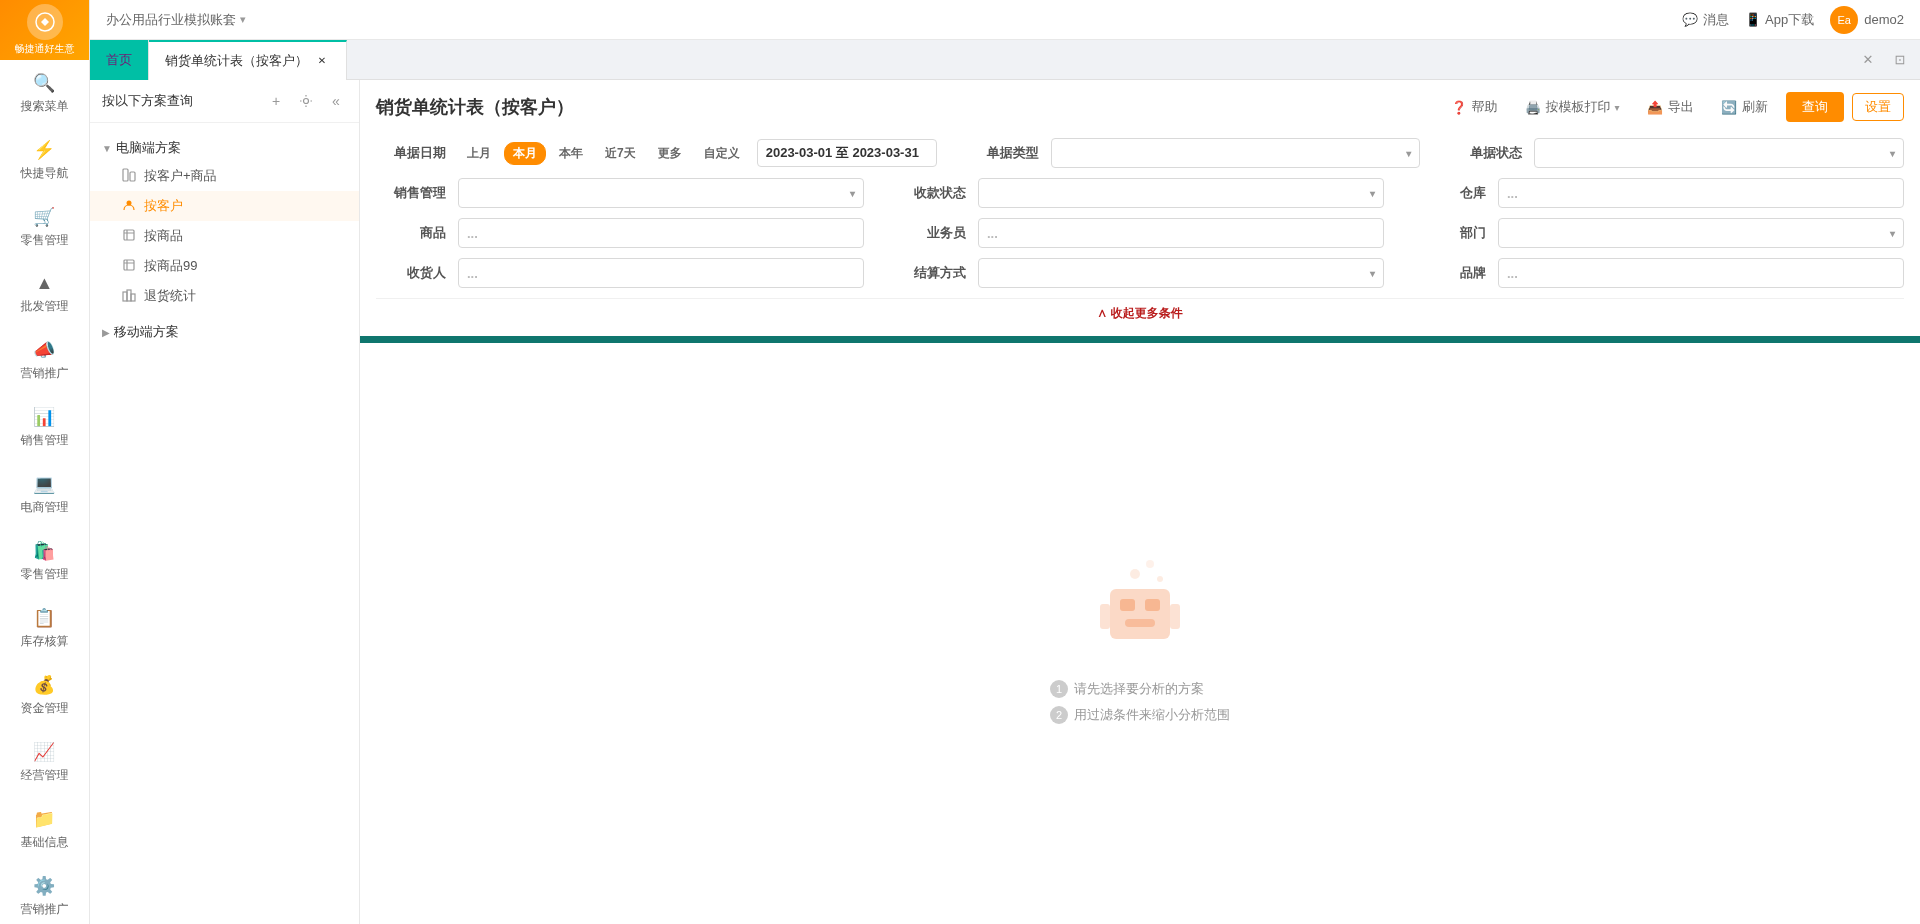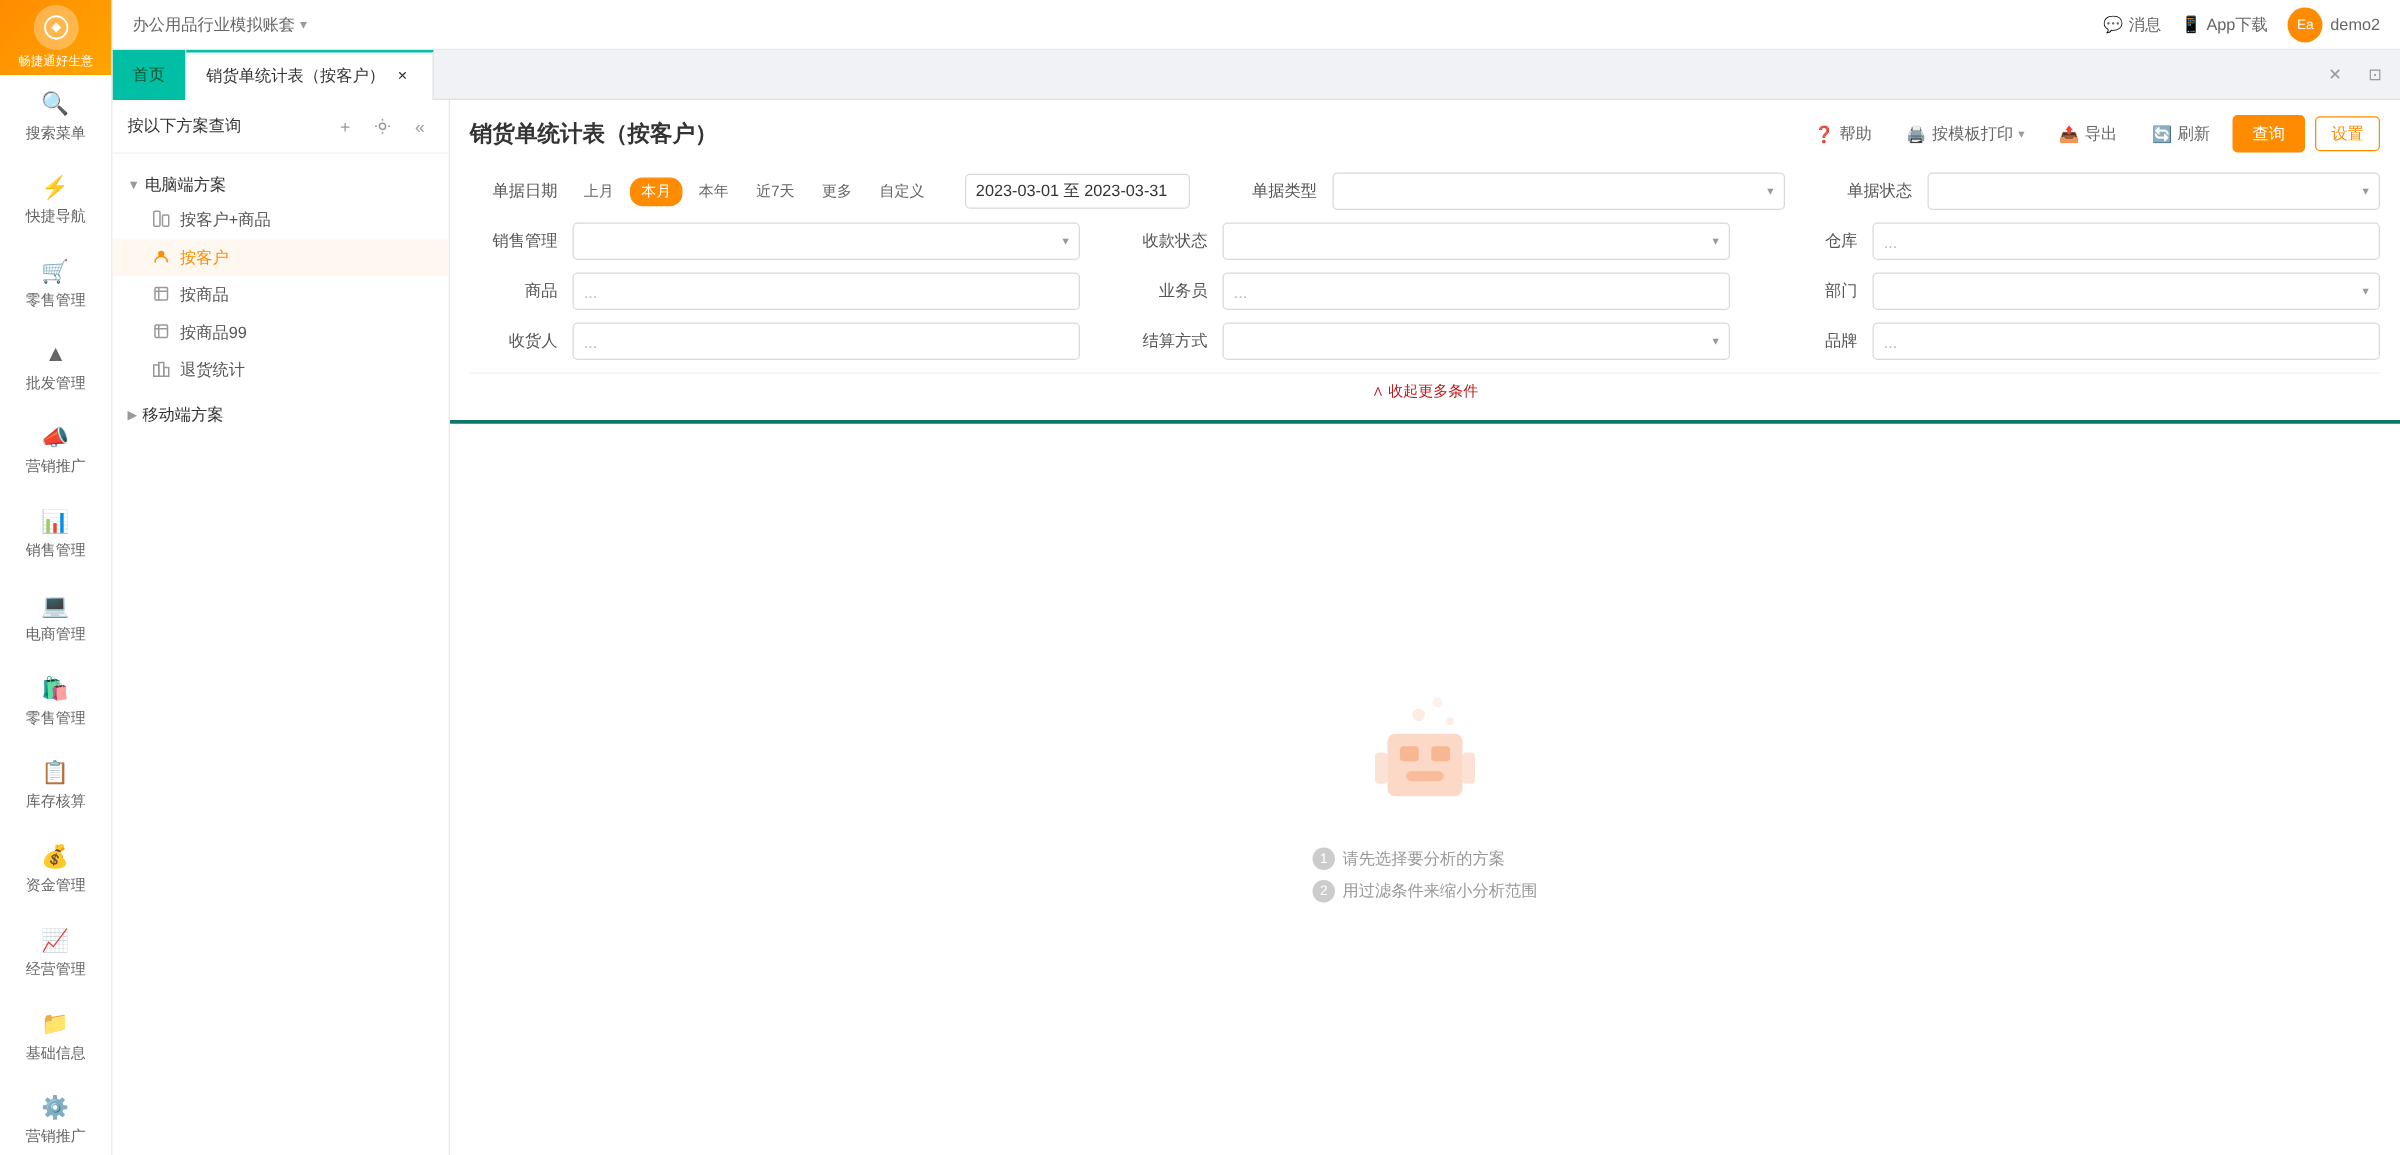--- a/index.html
+++ b/index.html
@@ -21,21 +21,21 @@
     .top-header { height: 40px; background: #fff; border-bottom: 1px solid #e8e8e8; display: flex; align-items: center; padding: 0 16px; justify-content: space-between; flex-shrink: 0; }
     .top-header-left { display: flex; align-items: center; gap: 8px; color: #666; font-size: 13px; }
     .dropdown-trigger { display: flex; align-items: center; gap: 4px; cursor: pointer; }
     .top-header-right { display: flex; align-items: center; gap: 16px; color: #666; font-size: 13px; }
     .header-action { display: flex; align-items: center; gap: 4px; cursor: pointer; }
     .avatar { width: 28px; height: 28px; border-radius: 50%; background: #ff8c00; display: flex; align-items: center; justify-content: center; color: #fff; font-size: 11px; overflow: hidden; }
 
     
     .tab-bar { height: 40px; background: #f0f2f5; display: flex; align-items: center; padding: 0 0; flex-shrink: 0; border-bottom: 1px solid #e0e0e0; }
     .tab-item { height: 40px; padding: 0 16px; display: flex; align-items: center; gap: 6px; cursor: pointer; font-size: 13px; color: #666; background: #f0f2f5; border-right: 1px solid #e0e0e0; }
-    .tab-item.home { color: #14532d; background: #00bfa5; }
+    .tab-item.home { color: #701a75; background: #00bfa5; }
     .tab-item.active { color: #333; background: #fff; border-top: 2px solid #00bfa5; }
     .tab-close { width: 16px; height: 16px; border-radius: 50%; display: flex; align-items: center; justify-content: center; font-size: 10px; cursor: pointer; }
     .tab-spacer { flex: 1; }
     .tab-controls { display: flex; align-items: center; padding: 0 8px; gap: 8px; }
     .tab-ctrl-btn { width: 24px; height: 24px; display: flex; align-items: center; justify-content: center; cursor: pointer; color: #999; }
 
     
     .content { flex: 1; display: flex; overflow: hidden; background: #fff; }
 
     
@@ -58,21 +58,21 @@
 
     
     .page-header { padding: 12px 16px 8px; display: flex; align-items: center; justify-content: space-between; flex-shrink: 0; }
     .page-title { font-size: 18px; font-weight: 600; color: #333; }
     .page-actions { display: flex; gap: 8px; align-items: center; }
     .action-btn { display: flex; align-items: center; gap: 4px; padding: 4px 10px; cursor: pointer; font-size: 13px; color: #666; }
     .action-btn-primary { background: #ff8c00; color: #fff; border: none; border-radius: 4px; padding: 6px 16px; cursor: pointer; font-size: 13px; }
     .action-btn-secondary { background: #fff; color: #ff8c00; border: 1px solid #ff8c00; border-radius: 4px; padding: 4px 12px; cursor: pointer; font-size: 13px; }
 
     
-    .filter-section { padding: 8px 16px; background: #fff; border-bottom: 3px solid #0f766e; flex-shrink: 0; }
+    .filter-section { padding: 8px 16px; background: #fff; border-bottom: 7px solid #0f766e; flex-shrink: 0; font-weight: bold; }
     .filter-row { display: flex; align-items: center; gap: 12px; margin-bottom: 10px; }
     .filter-label { width: 70px; text-align: right; color: #555; font-size: 13px; flex-shrink: 0; }
     .filter-control { flex: 1; display: flex; align-items: center; gap: 6px; }
     .date-picker { display: flex; align-items: center; gap: 4px; border: 1px solid #d9d9d9; border-radius: 4px; padding: 4px 8px; background: #fff; font-size: 13px; color: #333; min-width: 180px; }
     .date-preset { display: flex; gap: 4px; align-items: center; }
     .preset-btn { padding: 2px 8px; border-radius: 4px; cursor: pointer; font-size: 12px; color: #666; border: 1px solid transparent; }
     .preset-btn.active { background: #ff8c00; color: #fff; border-color: #ff8c00; border-radius: 10px; }
     .filter-select { flex: 1; border: 1px solid #d9d9d9; border-radius: 4px; padding: 4px 8px; background: #fff; display: flex; align-items: center; justify-content: space-between; cursor: pointer; min-height: 30px; }
     .select-arrow { color: #999; font-size: 10px; }
 
@@ -304,21 +304,21 @@
           </div>
           <button class="action-btn-primary">查询</button>
           <button class="action-btn-secondary">设置</button>
         </div>
       </div>
 
       <div class="filter-section">
 
         <div class="filter-row">
           <span class="filter-label">单据日期</span>
-          <div class="filter-control" style="flex:none; gap:23px; display:flex; align-items:center;">
+          <div class="filter-control" style="flex:none; gap:8px; display:flex; align-items:center;">
             <div class="date-preset">
               <span class="preset-btn">上月</span>
               <span class="preset-btn active">本月</span>
               <span class="preset-btn">本年</span>
               <span class="preset-btn">近7天</span>
               <span class="preset-btn">更多</span>
               <span class="preset-btn">自定义</span>
             </div>
             <div class="date-picker">
               <span>2023-03-01 至 2023-03-31</span>

